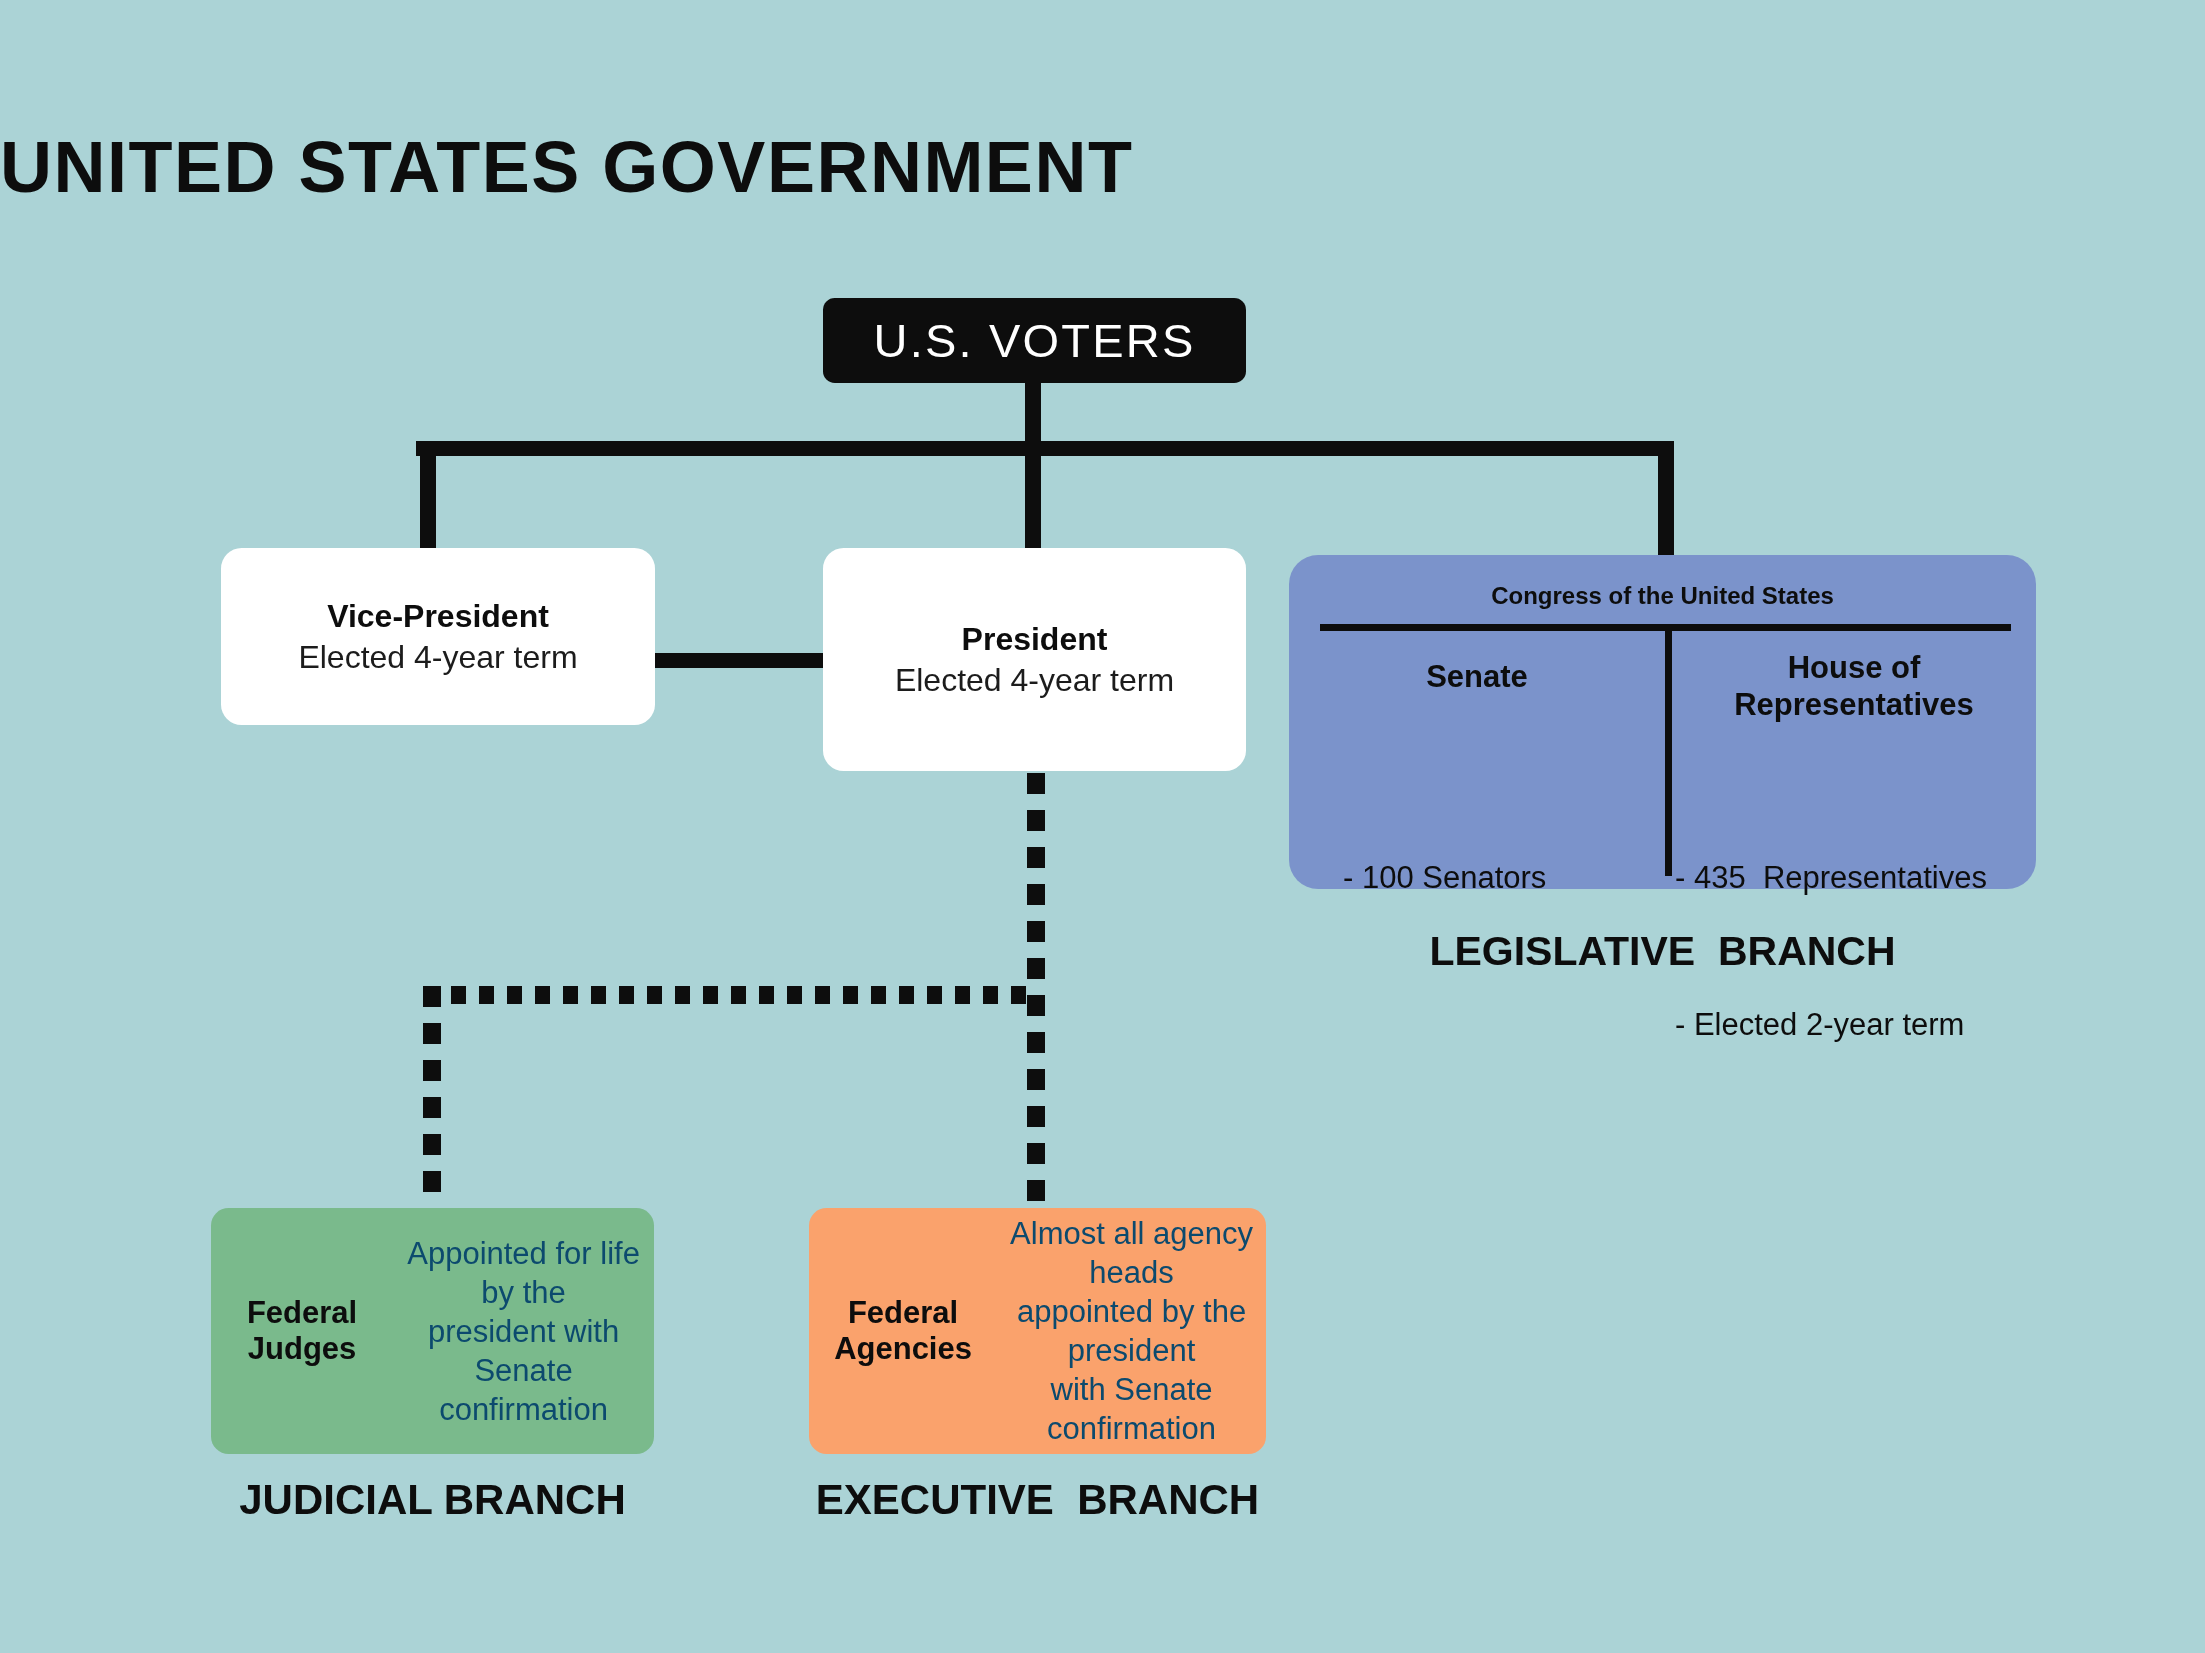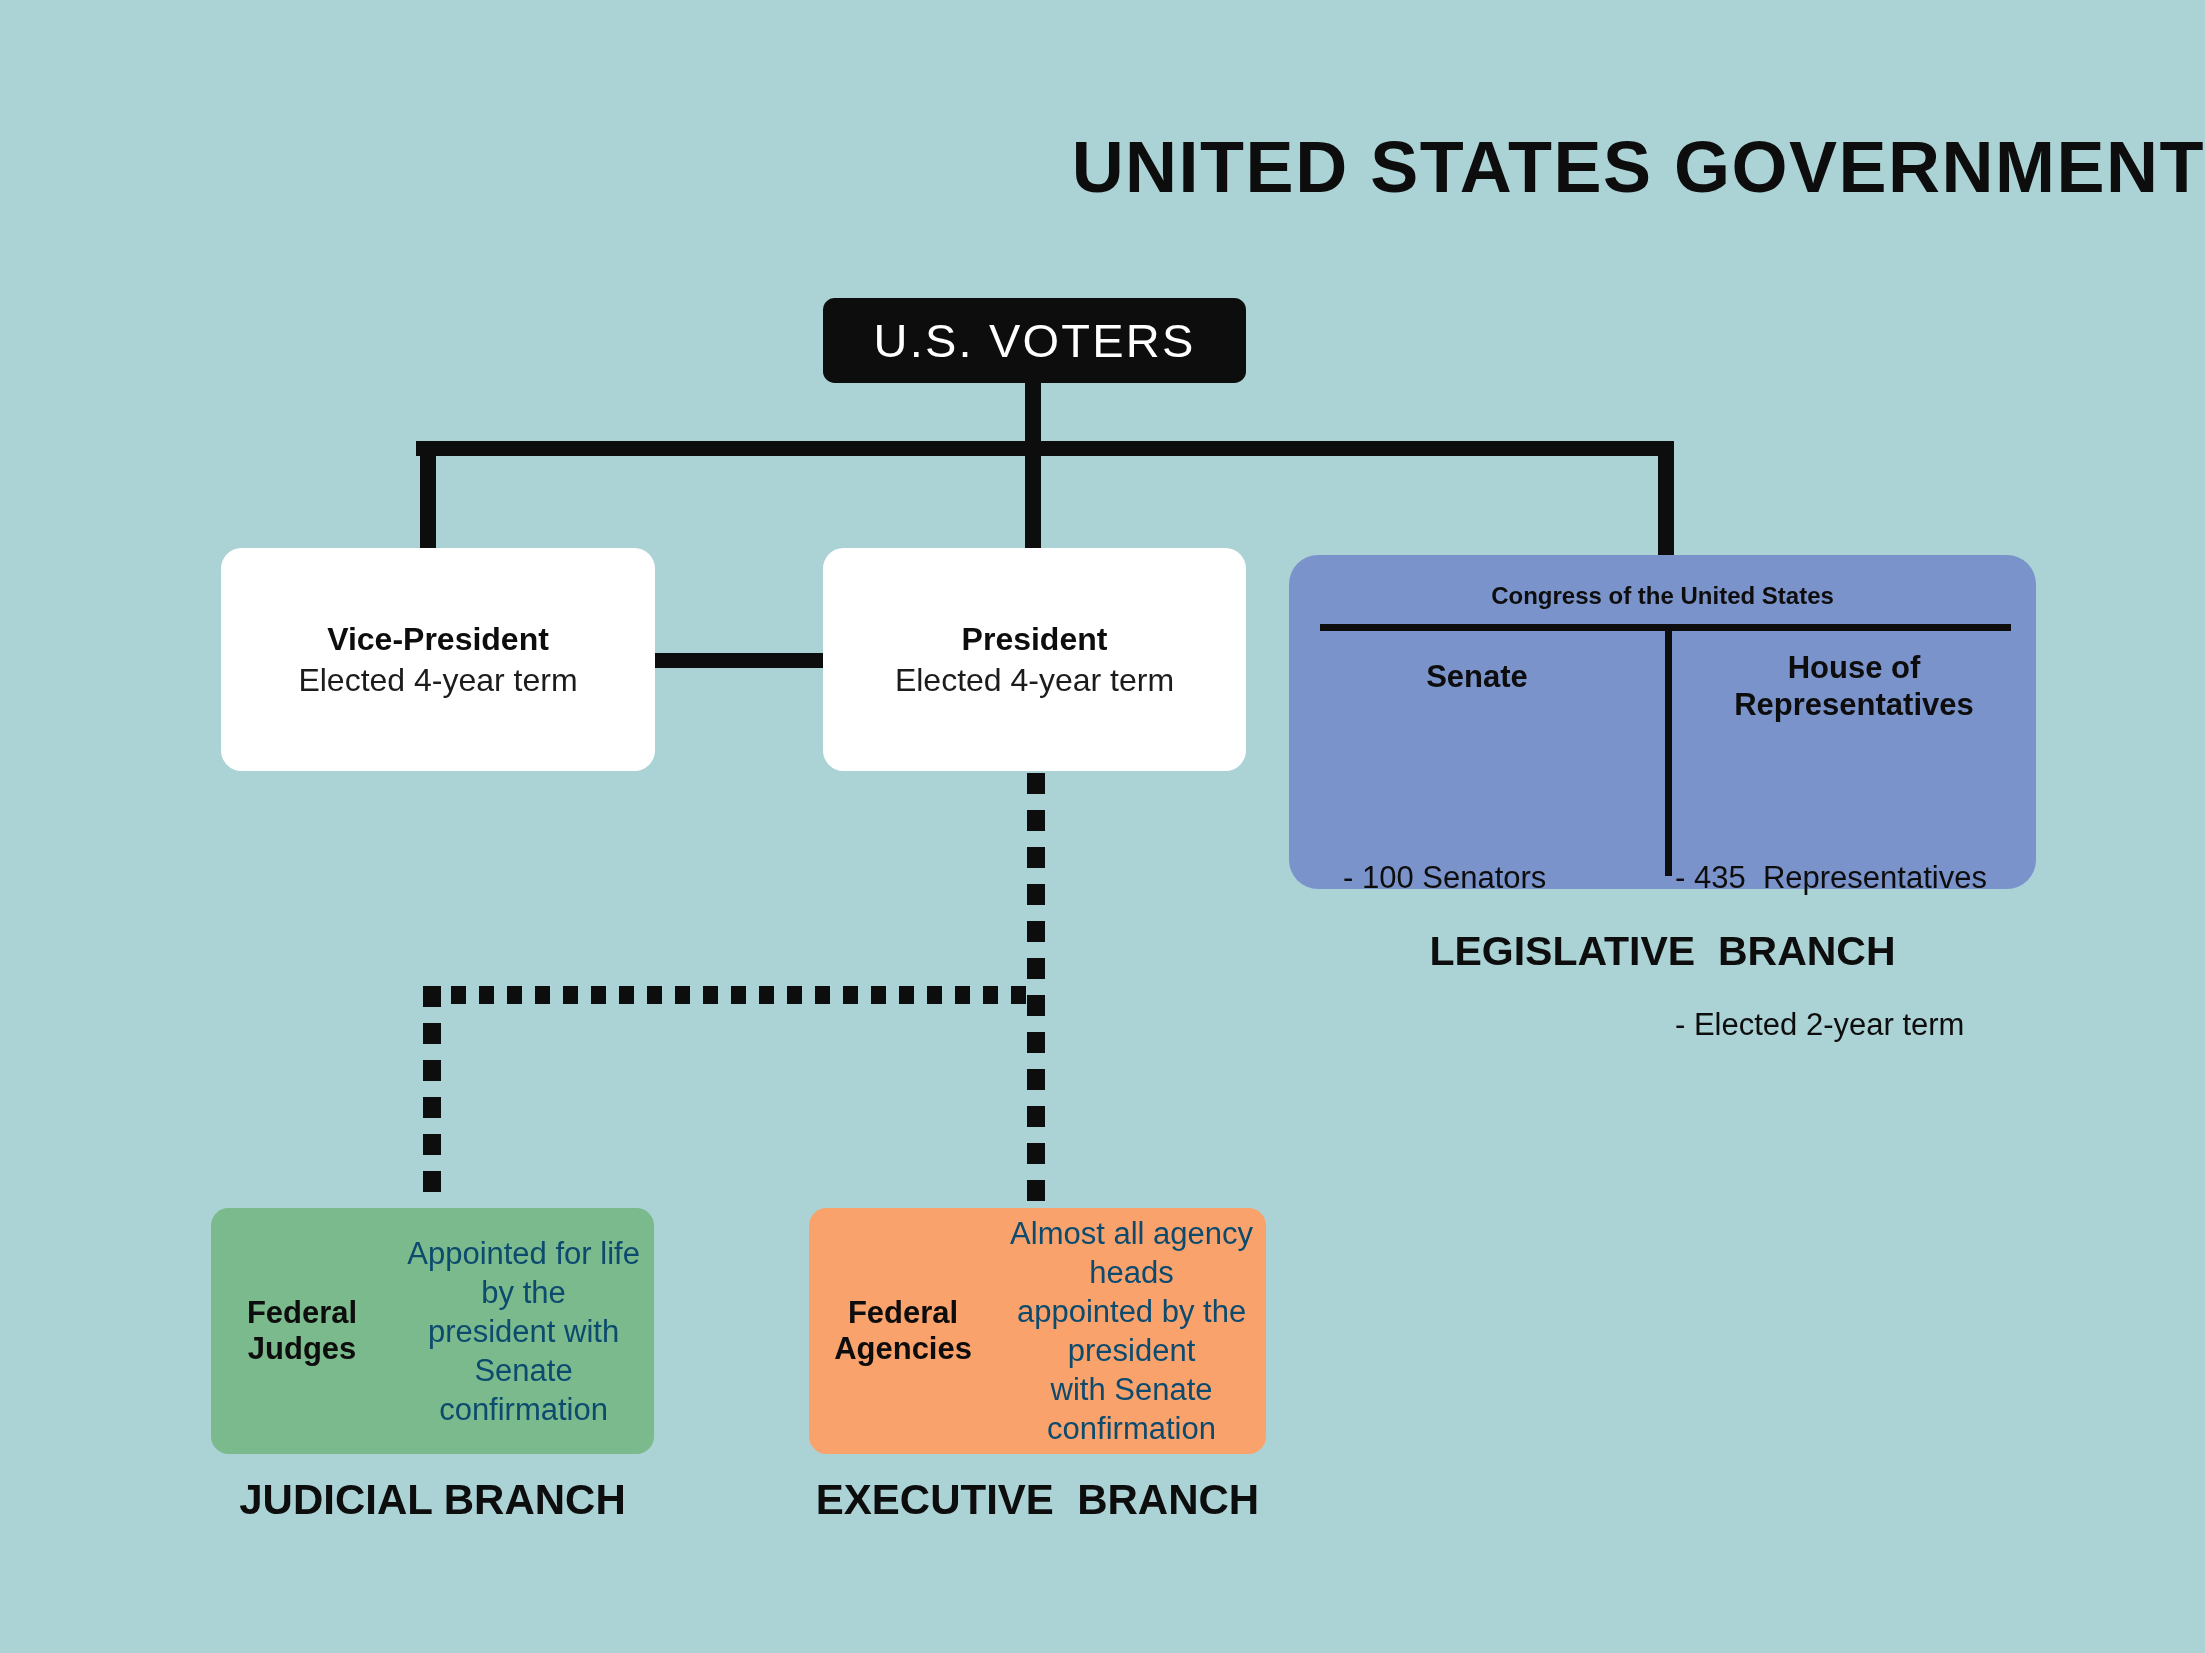--- a/index.html
+++ b/index.html
@@ -11,21 +11,21 @@
     background:var(--bg);
     font-family:"Liberation Sans","DejaVu Sans",sans-serif;
     color:var(--ink);
     position:relative;
     overflow:hidden;
   }
   .abs{position:absolute;}
   
   .page-title{
     left:0; top:126px; width:2205px;
-    text-align:right; font-size:72px; font-weight:bold; letter-spacing:1.5px;
+    text-align:left; font-size:72px; font-weight:bold; letter-spacing:1.5px;
   }
   
   .line{background:var(--ink);}
   .stem-voters{left:1025px; top:379px; width:16px; height:81px;}
   .hbar{left:416px; top:441px; width:1258px; height:14.7px;}
   .drop-left{left:420px; top:441px; width:16px; height:125px;}
   .drop-center{left:1025px; top:448px; width:16px; height:118px;}
   .drop-right{left:1658px; top:441px; width:16px; height:136px;}
   .vp-pres-link{left:640px; top:653px; width:198px; height:14.7px;}
   
@@ -45,21 +45,21 @@
   .voters-box{
     left:823px; top:298px; width:423px; height:85px;
     background:var(--ink); border-radius:11.8px;
     display:flex; align-items:center; justify-content:center;
   }
   .voters-box .lbl{color:#fff; font-size:47px; font-weight:normal; letter-spacing:2.2px;}
   .white-box{
     background:var(--paper);
     display:flex; flex-direction:column; align-items:center; justify-content:center;
   }
-  .vp-box{left:221px; top:548px; width:434px; height:223px;}
+  .vp-box{left:221px; top:548px; width:434px; height:177px;}
   .pres-box{left:823px; top:548px; width:423px; height:223px;}
   .white-box .h{font-size:32px; font-weight:bold; line-height:41px;}
   .white-box .s{font-size:32px; line-height:41px; color:#1c1c1c;}
   .congress-box{
     left:1289px; top:555px; width:747px; height:334px;
     background:var(--blue); border-radius:29px;
   }
   .c-title{left:0; top:26.5px; width:747px; text-align:center; font-size:24px; font-weight:bold;}
   .c-rule{left:31px; top:69px; width:691px; height:6.6px; background:var(--ink);}
   .c-divider{left:376px; top:71px; width:6.6px; height:250px; background:var(--ink);}

